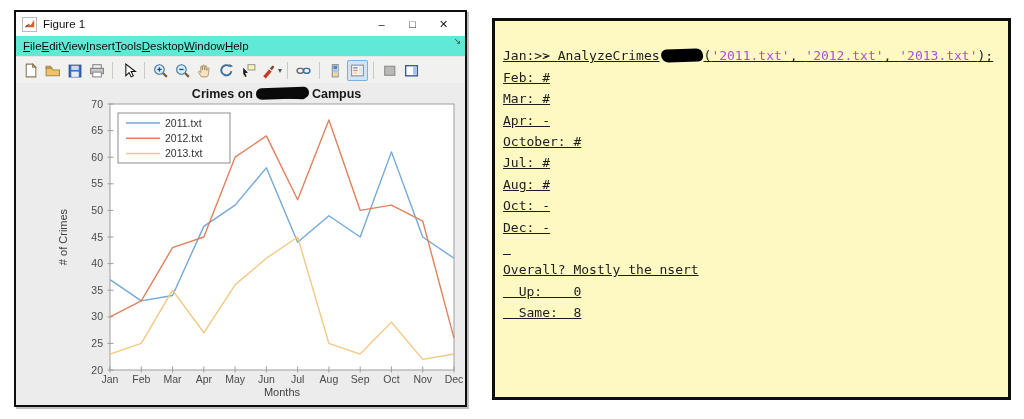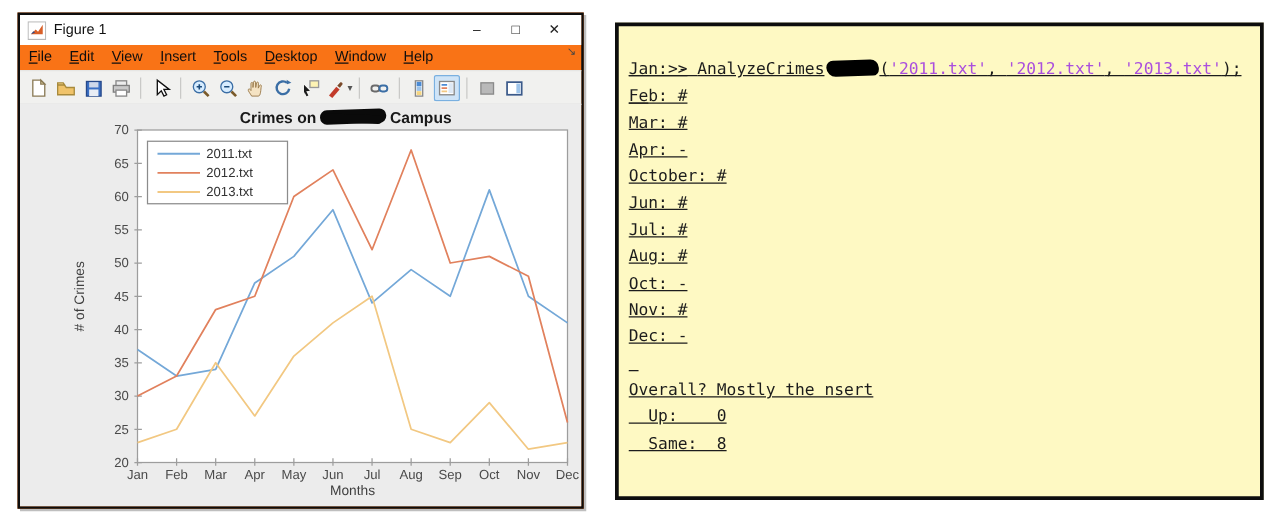--- a/index.html
+++ b/index.html
@@ -3,29 +3,29 @@
 <meta charset="utf-8">
 <style>
   html,body{margin:0;padding:0;}
   body{
     width:1024px;height:419px;position:relative;background:#ffffff;
     font-family:"Liberation Sans",sans-serif;overflow:hidden;
   }
   
   .figure-window{
     position:absolute;left:14px;top:10px;width:453px;height:397px;
-    background:#f97316;border:2px solid #0d0d0d;box-sizing:border-box;
+    background:#5eead4;border:2px solid #0d0d0d;box-sizing:border-box;
     box-shadow:2px 2px 0 rgba(0,0,0,.25);
   }
   .titlebar{height:24px;display:flex;align-items:center;padding:0 6px;background:#fff;}
   .fig-logo{width:15px;height:15px;margin-right:6px;flex:0 0 auto;}
   .title-text{font-size:11.5px;color:#111;}
   .win-controls{margin-left:auto;display:flex;align-items:center;}
   .win-btn{width:31px;text-align:center;font-size:11px;color:#222;cursor:default;line-height:22px;}
-  .menubar{height:20px;display:flex;align-items:center;padding:0 7px;gap:14px;font-size:11.5px;color:#0e0e0e;position:relative;}
+  .menubar{height:20px;display:flex;align-items:center;padding:0 7px;font-size:11.5px;color:#0e0e0e;position:relative;}
   .menu-item{cursor:default;}
   .menu-item .mn{text-decoration:underline;}
   .dock-arrow{position:absolute;right:4px;top:0;font-size:9px;color:#444;}
   .toolbar{
     height:26px;background:#f1f1ef;border-top:1px solid #e6e6e4;border-bottom:1px solid #d8d8d6;
     display:flex;align-items:center;padding:0 4px;gap:1px;
   }
   .tb-btn{height:21px;min-width:21px;display:flex;align-items:center;justify-content:center;border-radius:2px;}
   .tb-btn.active{background:#cfe4f7;box-shadow:inset 0 0 0 1px #7ab0e0;}
   .tb-caret{font-size:8px;color:#555;margin-left:1px;}
@@ -272,24 +272,22 @@
 <div class="console-panel">
   <div class="console-line">
     <span>&gt;&gt; </span><span>AnalyzeCrimes</span><span class="redaction-inline"></span><span><span class="code">(</span><span class="str">'2011.txt'</span><span class="code">, </span><span class="str">'2012.txt'</span><span class="code">, </span><span class="str">'2013.txt'</span><span class="code">);</span></span>
   </div>
   <div>
       <div class="console-line">Jan: -</div>
       <div class="console-line">Feb: #</div>
       <div class="console-line">Mar: #</div>
       <div class="console-line">Apr: -</div>
       <div class="console-line">October: #</div>
-      <div class="console-line">Jun: #</div>
       <div class="console-line">Jul: #</div>
       <div class="console-line">Aug: #</div>
       <div class="console-line">Oct: -</div>
-      <div class="console-line">Nov: #</div>
       <div class="console-line">Dec: -</div>
       <div class="console-line">&nbsp;</div>
       <div class="console-line">Overall? Mostly the nsert</div>
       <div class="console-line">  Up:    0</div>
       <div class="console-line">  Same:  8</div>
     </div>
 </div>
 
 </body></html>

